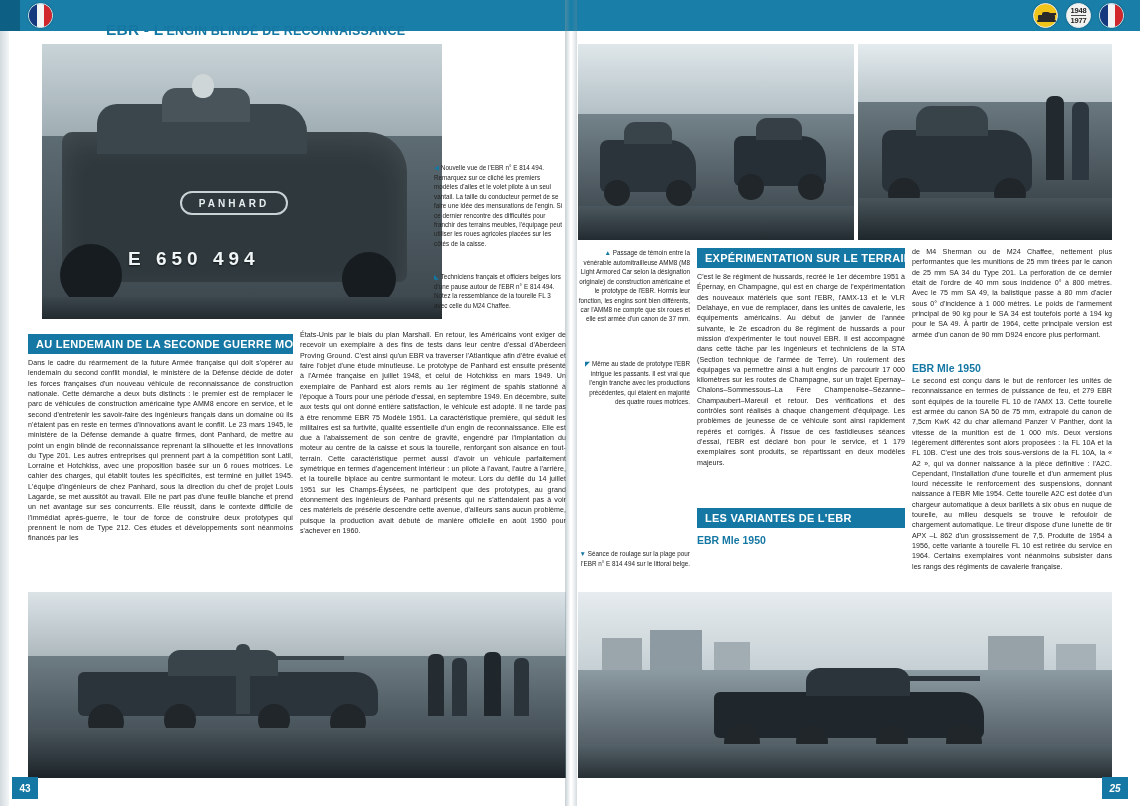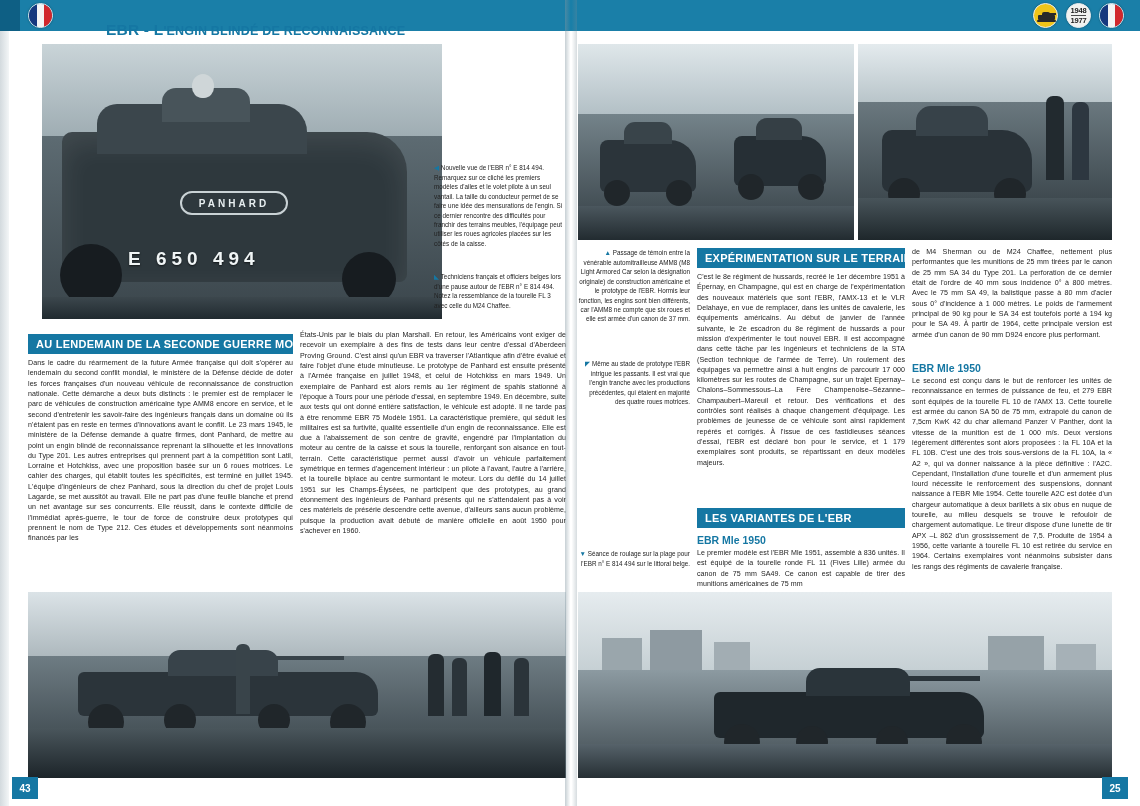--- a/index.html
+++ b/index.html
@@ -129,21 +129,21 @@
 
   
   .pagenum {
     position:absolute; bottom:7px;
     width:26px; height:22px; background:#1577a3;
     color:#fff; font-size:10px; font-weight:bold;
     display:flex; align-items:center; justify-content:center;
     z-index:30;
   }
   .pagenum.left  { left:12px; }
-  .pagenum.right { right:12px; }
+  .pagenum.right { right:12px;font-style:italic; }
 
   .edge-left {
     position:absolute; left:0; top:31px; width:9px; height:775px;
     background:linear-gradient(to right, #d3dade, #f3f6f7);
   }
 </style>
 </head>
 <body>
 
 <div class="spread">
@@ -310,23 +310,20 @@
   <div class="sec-head" style="position:absolute; left:697px; top:248px; width:208px;">EXPÉRIMENTATION SUR LE TERRAIN</div>
 
   <div class="body-col" style="left:697px; top:272px; width:208px;">
     <p>C'est le 8e régiment de hussards, recréé le 1er décembre 1951 à Épernay, en Champagne, qui est en charge de l'expérimentation des nouveaux matériels que sont l'EBR, l'AMX-13 et le VLR Delahaye, en vue de remplacer, dans les unités de cavalerie, les équipements américains. Au début de janvier de l'année suivante, le 2e escadron du 8e régiment de hussards a pour mission d'expérimenter le tout nouvel EBR. Il est accompagné dans cette tâche par les ingénieurs et techniciens de la STA (Section technique de l'armée de Terre). Un roulement des équipages va permettre ainsi à huit engins de parcourir 17 000 kilomètres sur les routes de Champagne, sur un trajet Epernay–Chalons–Sommessous–La Fère Champenoise–Sézanne–Champaubert–Mareuil et retour. Des vérifications et des contrôles sont réalisés à chaque changement d'équipage. Les problèmes de jeunesse de ce véhicule sont ainsi rapidement repérés et corrigés. À l'issue de ces fastidieuses séances d'essai, l'EBR est déclaré bon pour le service, et 1 179 exemplaires sont produits, se répartissant en deux modèles majeurs.</p>
   </div>
 
   <div class="sec-head" style="position:absolute; left:697px; top:508px; width:208px;">LES VARIANTES DE L'EBR</div>
 
   <div class="sub-head" style="position:absolute; left:697px; top:534px; width:208px;">EBR Mle 1950</div>
 
-  <div class="body-col" style="left:697px; top:548px; width:208px;">
-    <p>Le premier modèle est l'EBR Mle 1951, assemblé à 836 unités. Il est équipé de la tourelle ronde FL 11 (Fives Lille) armée du canon de 75 mm SA49. Ce canon est capable de tirer des munitions américaines de 75 mm</p>
-  </div>
 
   <div class="body-col" style="left:912px; top:247px; width:200px;">
     <p>de M4 Sherman ou de M24 Chaffee, nettement plus performantes que les munitions de 25 mm tirées par le canon de 25 mm SA 34 du Type 201. La perforation de ce dernier était de l'ordre de 40 mm sous incidence 0° à 800 mètres. Avec le 75 mm SA 49, la balistique passe à 80 mm d'acier sous 0° d'incidence à 1 000 mètres. Le poids de l'armement principal de 90 kg pour le SA 34 est toutefois porté à 194 kg pour le SA 49. À partir de 1964, cette principale version est armée d'un canon de 90 mm D924 encore plus performant.</p>
   </div>
 
   <div class="sub-head" style="position:absolute; left:912px; top:362px; width:200px;">EBR Mle 1950</div>
 
   <div class="body-col" style="left:912px; top:376px; width:200px;">
     <p>Le second est conçu dans le but de renforcer les unités de reconnaissance en termes de puissance de feu, et 279 EBR sont équipés de la tourelle FL 10 de l'AMX 13. Cette tourelle est armée du canon SA 50 de 75 mm, extrapolé du canon de 7,5cm KwK 42 du char allemand Panzer V Panther, dont la vitesse de la munition est de 1 000 m/s. Deux versions légèrement différentes sont alors proposées : la FL 10A et la FL 10B. C'est une des trois sous-versions de la FL 10A, la « A2 », qui va donner naissance à la pièce définitive : l'A2C. Cependant, l'installation d'une tourelle et d'un armement plus lourd nécessite le renforcement des suspensions, donnant naissance à l'EBR Mle 1954. Cette tourelle A2C est dotée d'un chargeur automatique à deux barillets à six obus en nuque de tourelle, au milieu desquels se trouve le refouloir de chargement automatique. Le tireur dispose d'une lunette de tir APX –L 862 d'un grossissement de 7,5. Produite de 1954 à 1956, cette variante à tourelle FL 10 est retirée du service en 1964. Certains exemplaires vont néanmoins subsister dans les rangs des régiments de cavalerie française.</p>
   </div>

